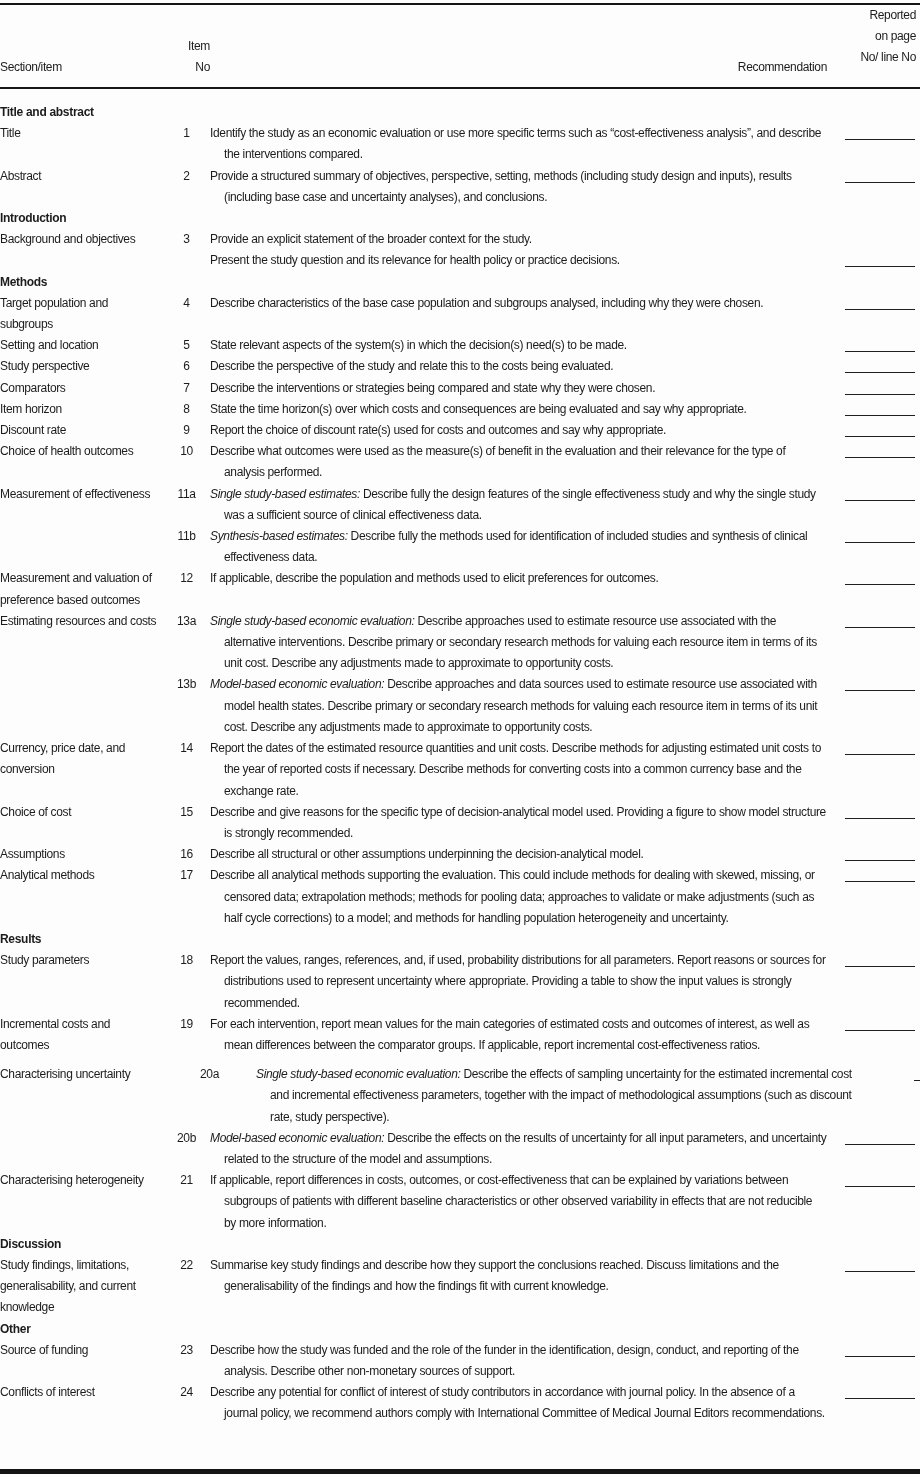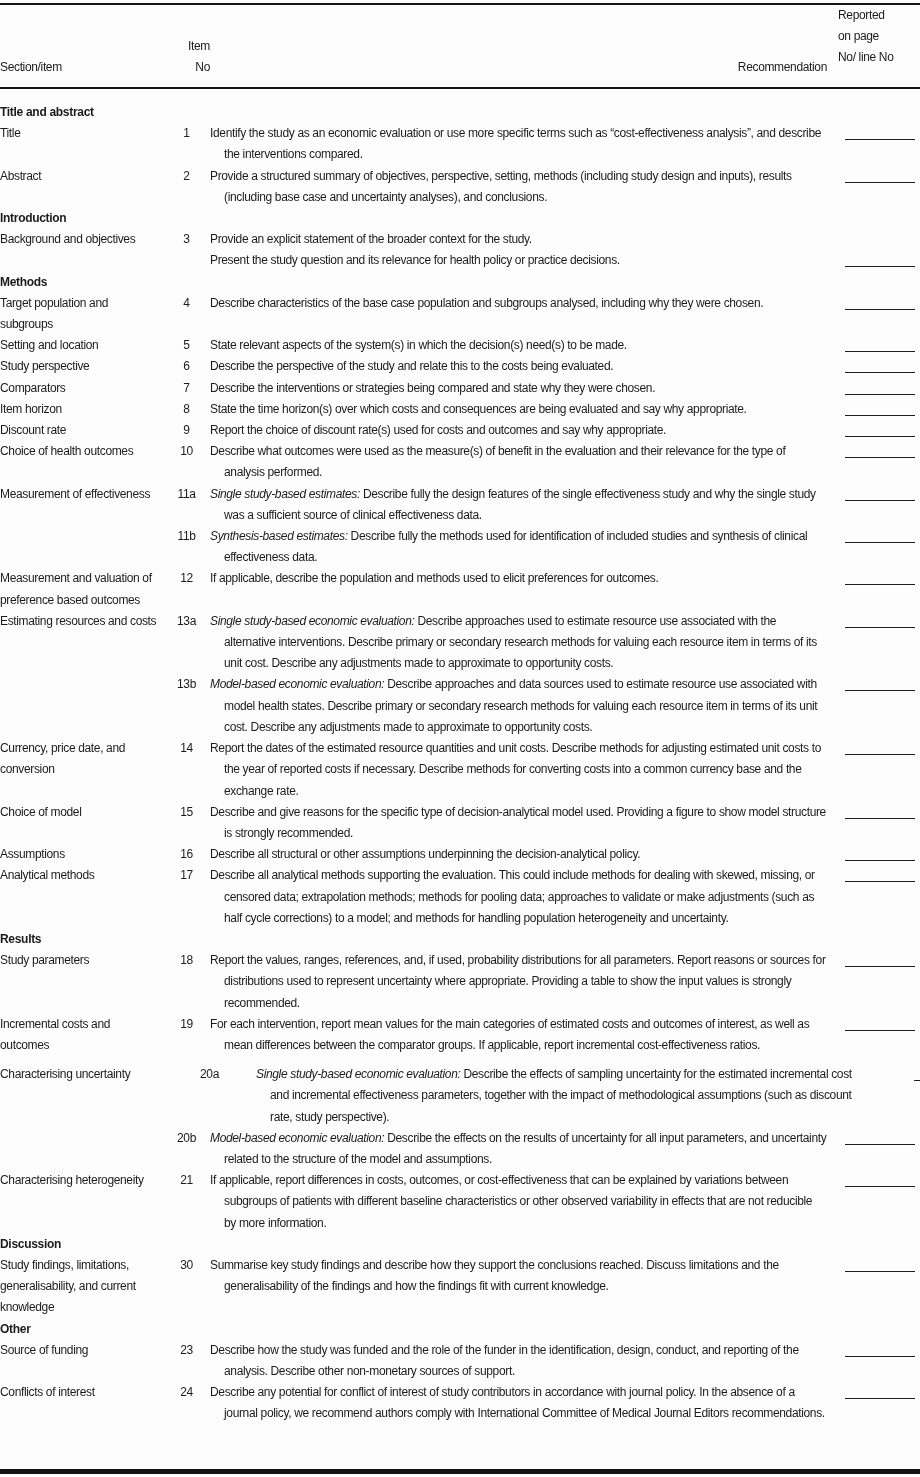--- a/index.html
+++ b/index.html
@@ -25,21 +25,21 @@
     margin-top:5px;
     height:84px;
     box-sizing:border-box;
     padding-bottom:10px;
     border-bottom:2px solid #161616;
   }
   .hc { }
   .hc-item { text-align:right; }
   .hc-rec  { text-align:right; }
   .hc-rep  { }
-  .hc-rep .rep-inner { width:78px; margin:0 4px 10px auto; text-align:left; }
+  .hc-rep .rep-inner { width:78px; margin:0 4px 10px auto; text-align:right; }
 
   .rows { margin-top:13px; }
 
   .row {
     display:grid;
     grid-template-columns:163px 47px 617px 93px;
   }
   .row.extra-top { margin-top:8px;gap:23px; }
 
   .row-sectionhdr {
@@ -282,37 +282,37 @@
         <div class="cell-itemno">14</div>
         <div class="cell-rec">
           <p>Report the dates of the estimated resource quantities and unit costs. Describe methods for adjusting estimated unit costs to the year of reported costs if necessary. Describe methods for converting costs into a common currency base and the exchange rate.</p>
         </div>
         <div class="cell-reported">
           <div class="blank-line" style="margin-top: 0px;"></div>
         </div>
       </div>
       <div class="row">
         <div class="cell-section">
-          <div class="sec-line">Choice of model</div>
+          <div class="sec-line">Choice of cost</div>
         </div>
         <div class="cell-itemno">15</div>
         <div class="cell-rec">
           <p>Describe and give reasons for the specific type of decision-analytical model used. Providing a figure to show model structure is strongly recommended.</p>
         </div>
         <div class="cell-reported">
           <div class="blank-line" style="margin-top: 0px;"></div>
         </div>
       </div>
       <div class="row">
         <div class="cell-section">
           <div class="sec-line">Assumptions</div>
         </div>
         <div class="cell-itemno">16</div>
         <div class="cell-rec">
-          <p>Describe all structural or other assumptions underpinning the decision-analytical policy.</p>
+          <p>Describe all structural or other assumptions underpinning the decision-analytical model.</p>
         </div>
         <div class="cell-reported">
           <div class="blank-line" style="margin-top: 0px;"></div>
         </div>
       </div>
       <div class="row">
         <div class="cell-section">
           <div class="sec-line">Analytical methods</div>
         </div>
         <div class="cell-itemno">17</div>
@@ -383,21 +383,21 @@
           <div class="blank-line" style="margin-top: 0px;"></div>
         </div>
       </div>
       <div class="row-sectionhdr">Discussion</div>
       <div class="row">
         <div class="cell-section">
           <div class="sec-line">Study findings, limitations,</div>
           <div class="sec-line sec-cont">generalisability, and current</div>
           <div class="sec-line sec-cont">knowledge</div>
         </div>
-        <div class="cell-itemno">30</div>
+        <div class="cell-itemno">22</div>
         <div class="cell-rec">
           <p>Summarise key study findings and describe how they support the conclusions reached. Discuss limitations and the generalisability of the findings and how the findings fit with current knowledge.</p>
         </div>
         <div class="cell-reported">
           <div class="blank-line" style="margin-top: 0px;"></div>
         </div>
       </div>
       <div class="row-sectionhdr">Other</div>
       <div class="row">
         <div class="cell-section">

